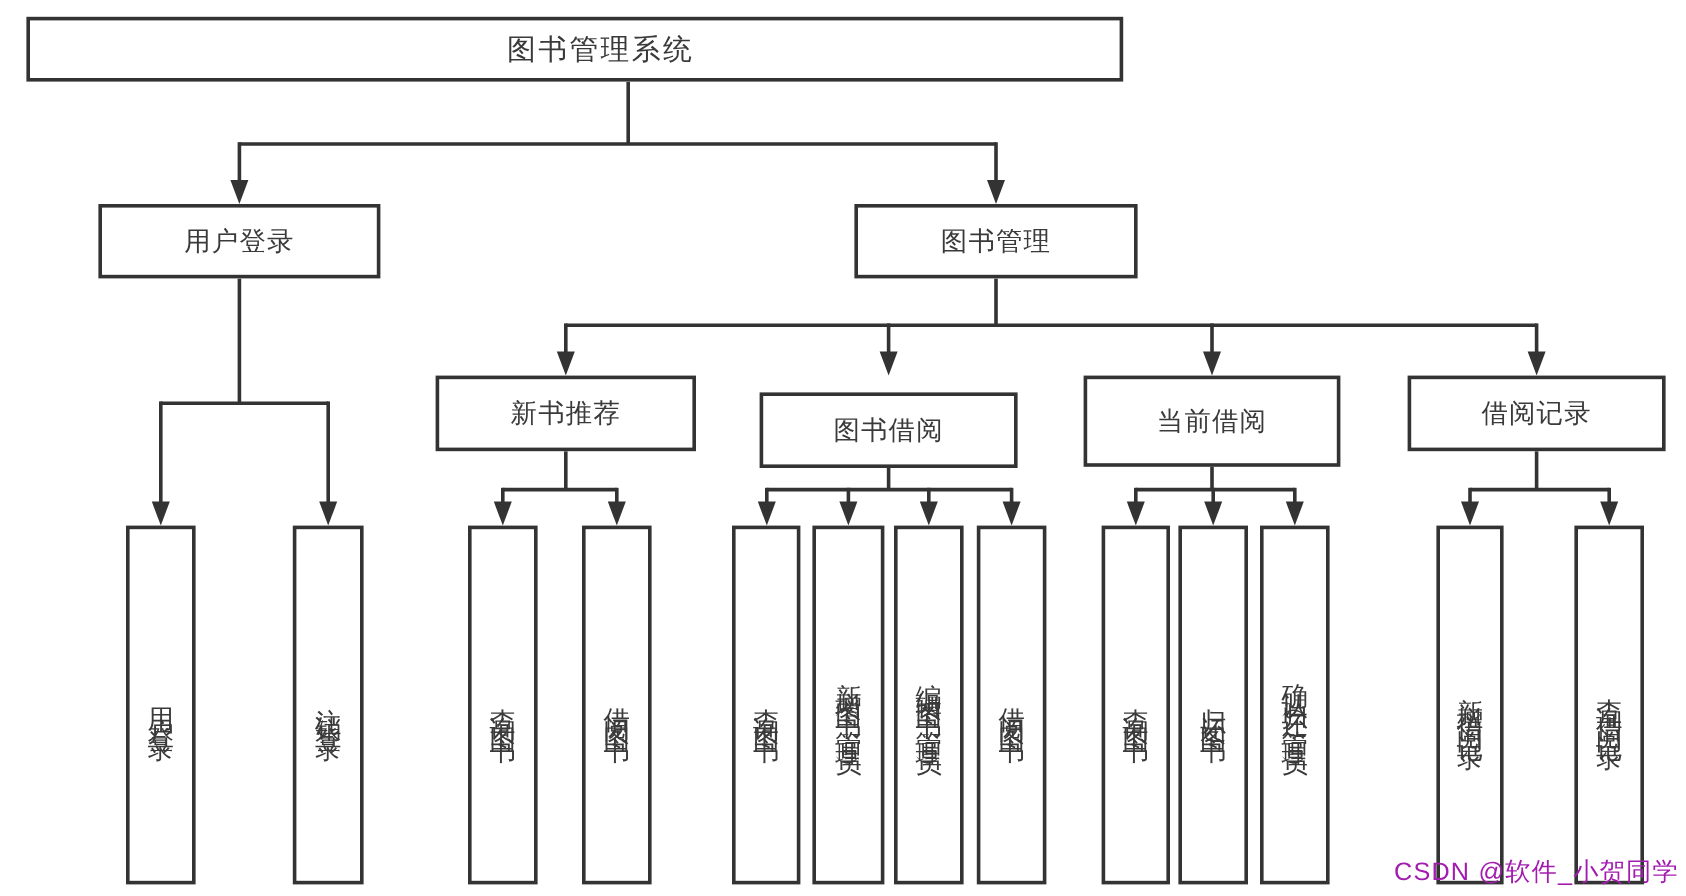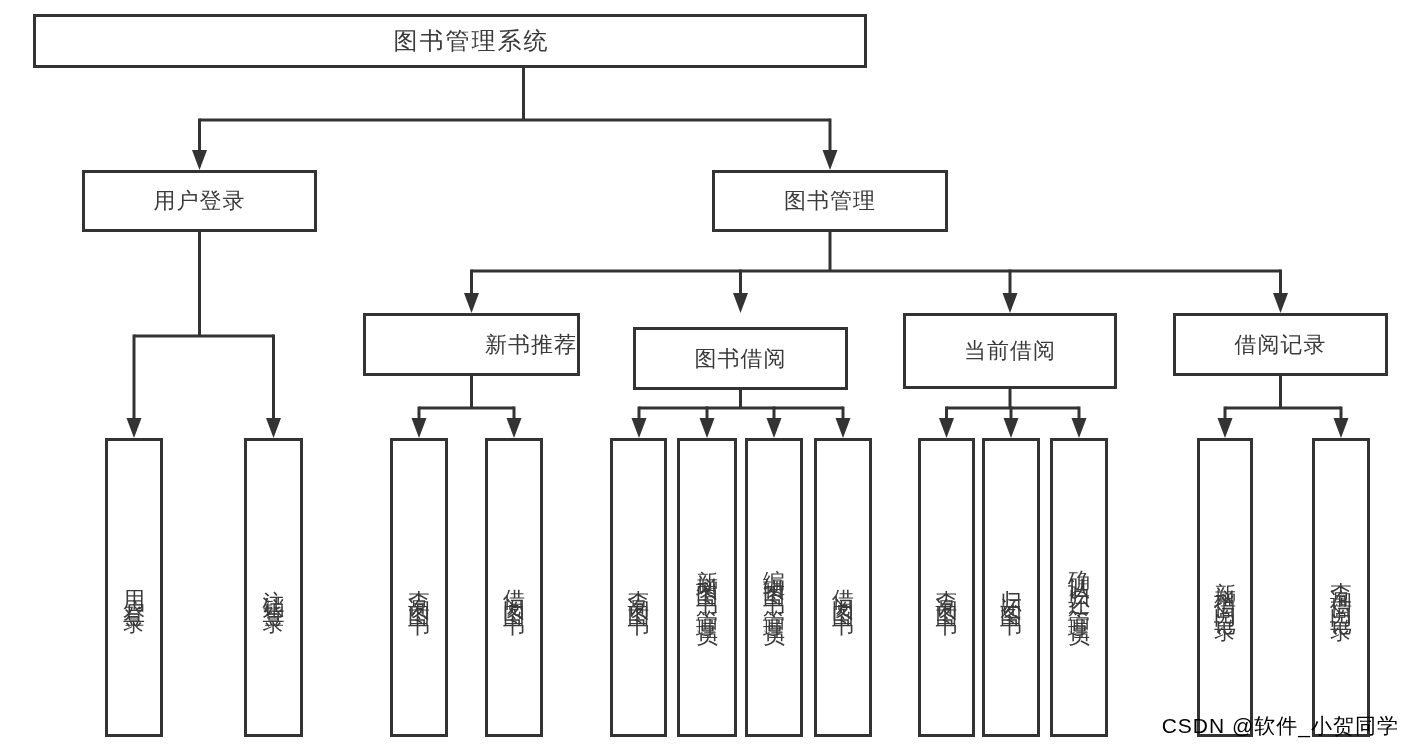--- a/index.html
+++ b/index.html
@@ -36,21 +36,21 @@
     line-height: 1;
     letter-spacing: 8px;
     color: #3a3a3a;
     white-space: nowrap;
   }
   .watermark {
     position: absolute;
     right: 6px;
     bottom: 7px;
     font-size: 21px;
-    color: #000000;
+    color: #a21caf;
     letter-spacing: 1px;
     white-space: nowrap;
   }
 </style>
 </head>
 <body>
 
 <div class="canvas">
 
   <svg class="connector-layer" viewBox="0 0 1405 747" xmlns="http://www.w3.org/2000/svg">
@@ -119,32 +119,32 @@
 
       <polygon points="939,418 954,418 946.5,438"></polygon>
       <polygon points="1003.5,418 1018.5,418 1011,438"></polygon>
       <polygon points="1071.5,418 1086.5,418 1079,438"></polygon>
 
       <polygon points="1217.5,418 1232.5,418 1225,438"></polygon>
       <polygon points="1333.5,418 1348.5,418 1341,438"></polygon>
     </g>
   </svg>
 
-  <div class="node root-box" style="left:33px; top:14px; width:834px; height:54px;padding-left:43px;">
+  <div class="node root-box" style="left:22px; top:14px; width:914px; height:54px;padding-left:43px;">
     <span>图书管理系统</span>
   </div>
 
   <div class="node hlabel" style="left:82px; top:170px; width:235px; height:62px;">
     <span>用户登录</span>
   </div>
   <div class="node hlabel" style="left:712px; top:170px; width:236px; height:62px;align-items:center;">
     <span>图书管理</span>
   </div>
 
-  <div class="node hlabel" style="left:363px; top:313px; width:217px; height:63px;justify-content:flex-end;">
+  <div class="node hlabel" style="left:363px; top:313px; width:217px; height:63px;">
     <span>新书推荐</span>
   </div>
   <div class="node hlabel" style="left:633px; top:313px; width:215px; height:63px;margin-top:14px;">
     <span>图书借阅</span>
   </div>
   <div class="node hlabel" style="left:903px; top:313px; width:214px; height:76px;">
     <span>当前借阅</span>
   </div>
   <div class="node hlabel" style="left:1173px; top:313px; width:215px; height:63px;">
     <span>借阅记录</span>

